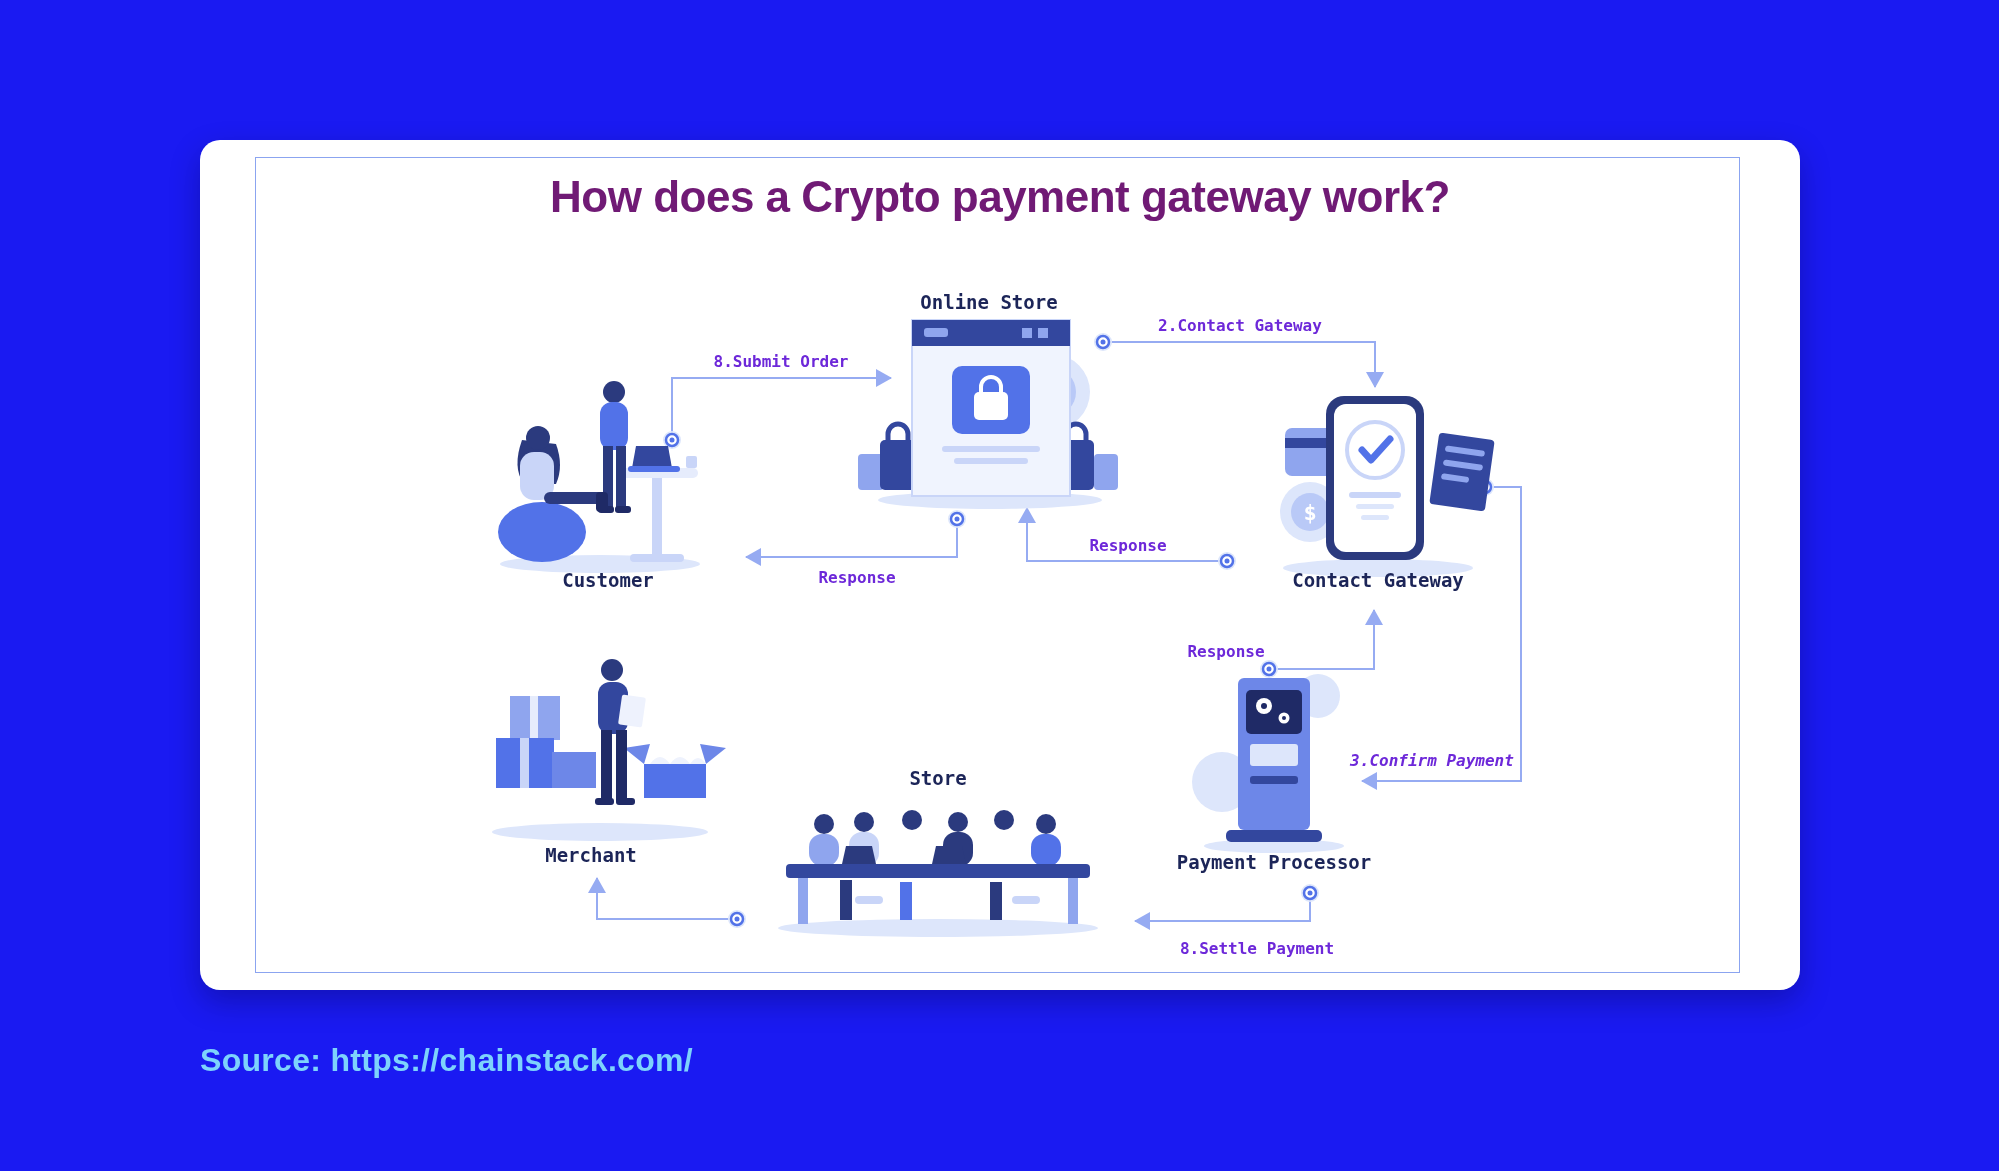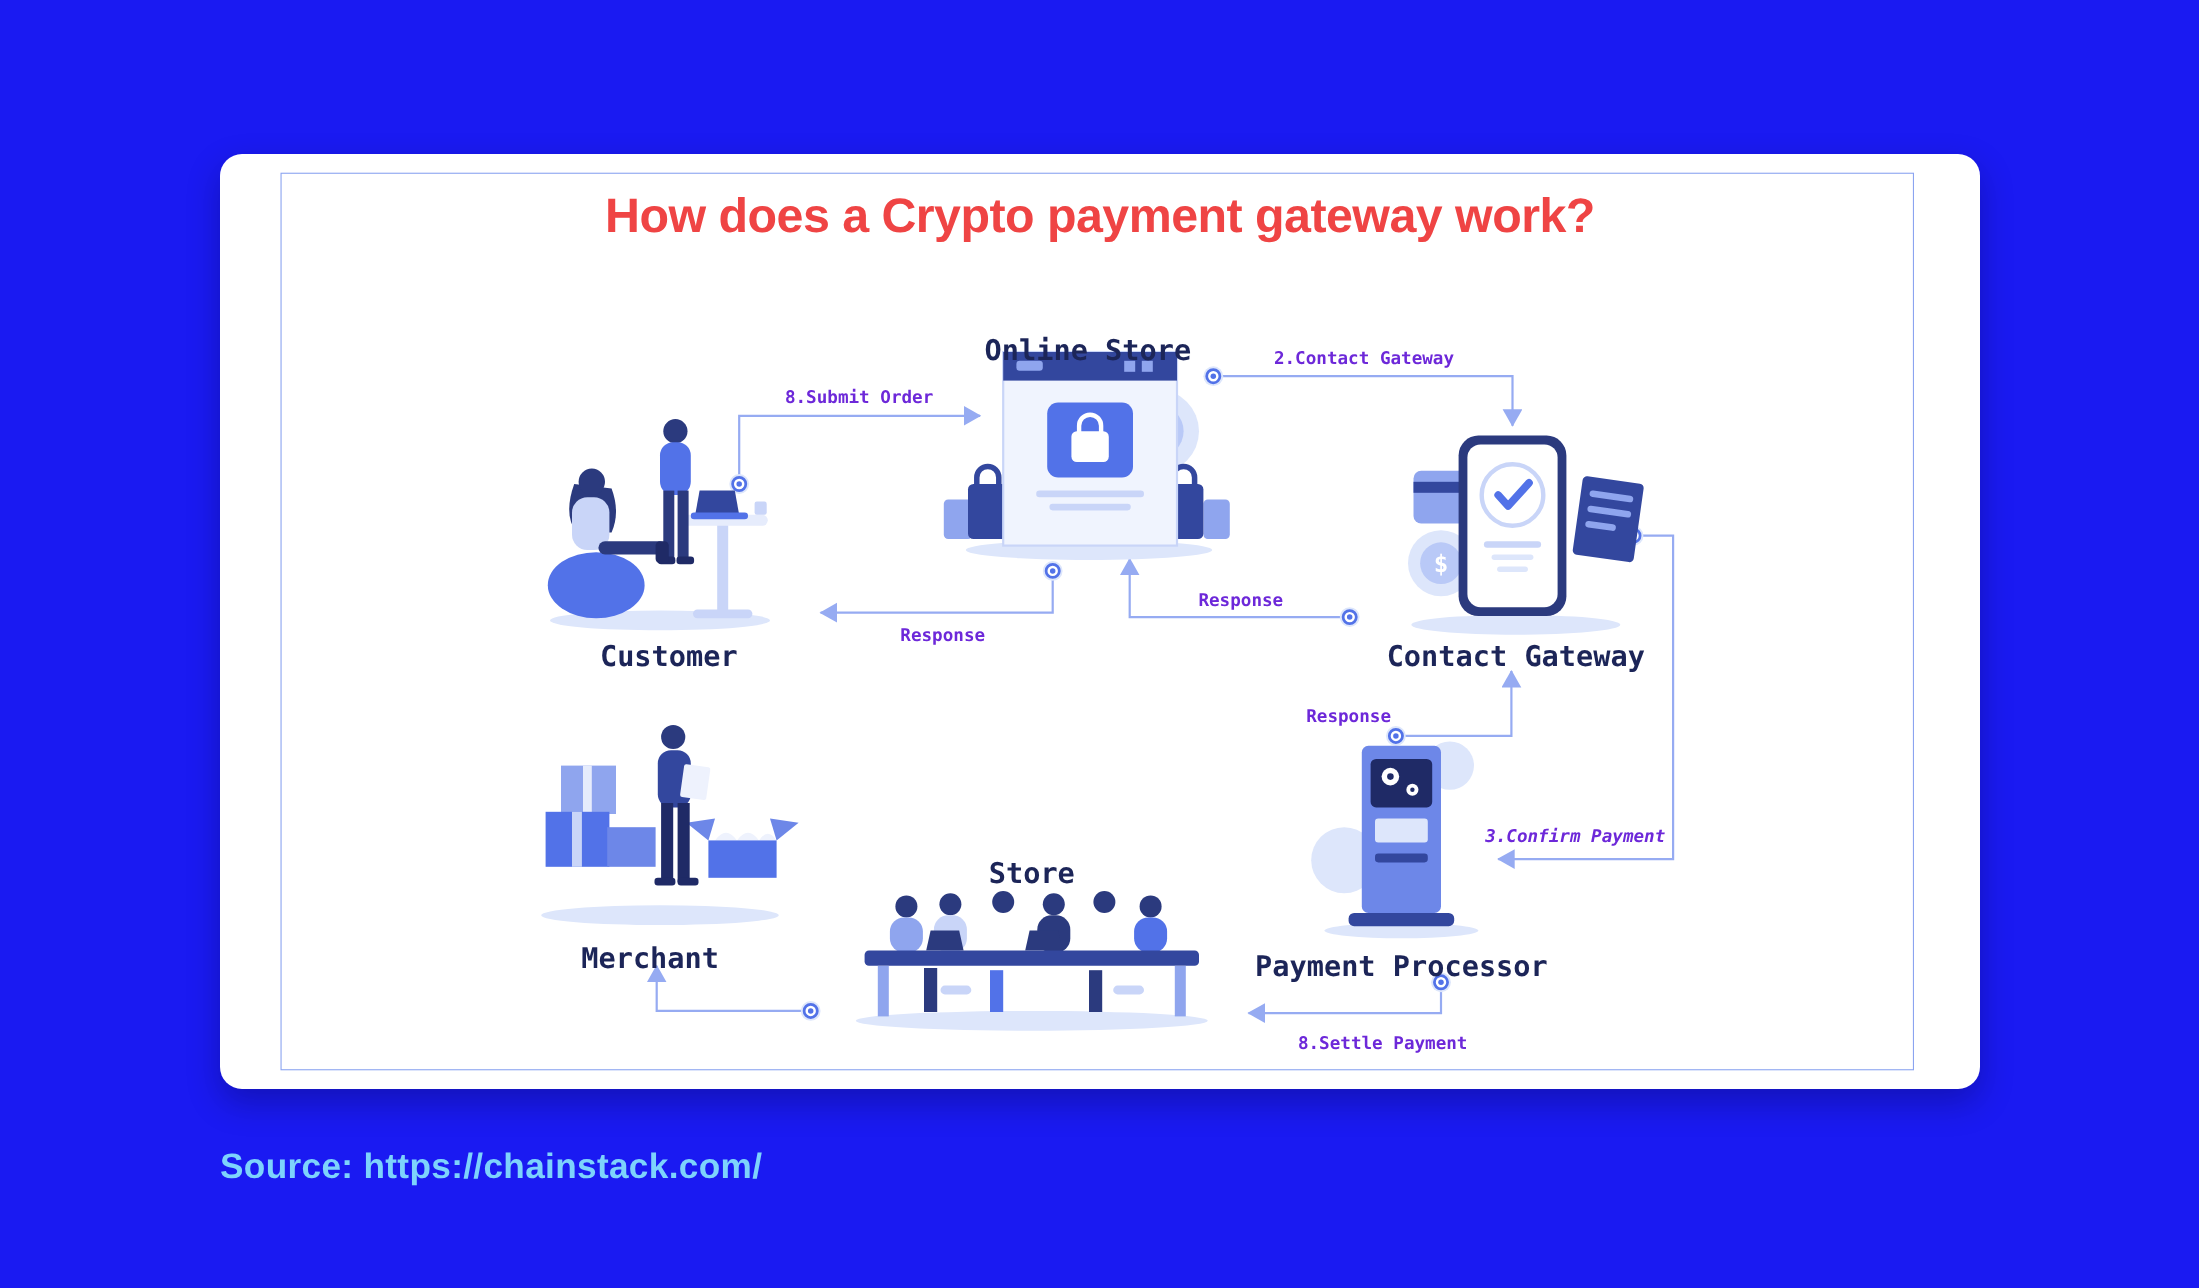--- a/index.html
+++ b/index.html
@@ -13,27 +13,27 @@
     position:absolute; left:200px; top:140px; width:1600px; height:850px;
     background:#ffffff; border-radius:20px;
     box-shadow:0 12px 30px rgba(0,0,40,.28);
   }
   .inner-border {
     position:absolute; top:17px; bottom:17px; left:55px; right:60px;
     border:1.5px solid #8ba4f0; pointer-events:none;
   }
   .title {
     position:absolute; top:32px; left:0; right:0; text-align:center;
-    font-size:44px; font-weight:700; color:#ef4444; letter-spacing:-0.5px;
+    font-size:44px; font-weight:700; color:#701a75; letter-spacing:-0.5px;
   }
   .diagram-svg { position:absolute; left:0; top:0; width:1600px; height:850px; }
   .entity-label {
     position:absolute; transform:translate(-50%,-50%);
     font-family:"DejaVu Sans Mono","Liberation Mono",monospace;
-    font-weight:700; font-size:26px; color:#1c2558; white-space:nowrap;margin-top:17px;
+    font-weight:700; font-size:19px; color:#1c2558; white-space:nowrap;
   }
   .flow-label {
     position:absolute; transform:translate(-50%,-50%);
     font-family:"DejaVu Sans Mono","Liberation Mono",monospace;
     font-weight:700; font-size:16px; color:#6d28d9; white-space:nowrap;
   }
   .source {
     position:absolute; left:200px; top:1042px;
     color:#7dd3fc; font-size:32px; font-weight:600; letter-spacing:.3px;
   }

